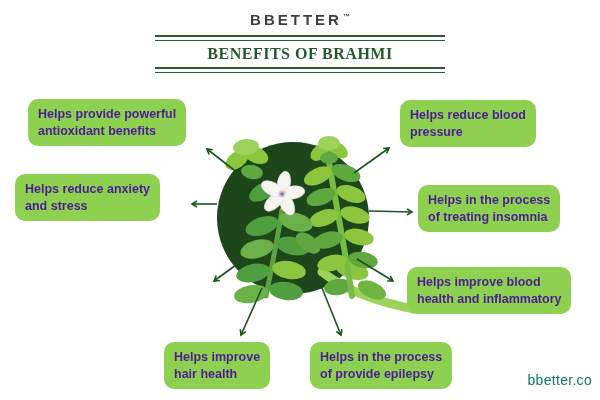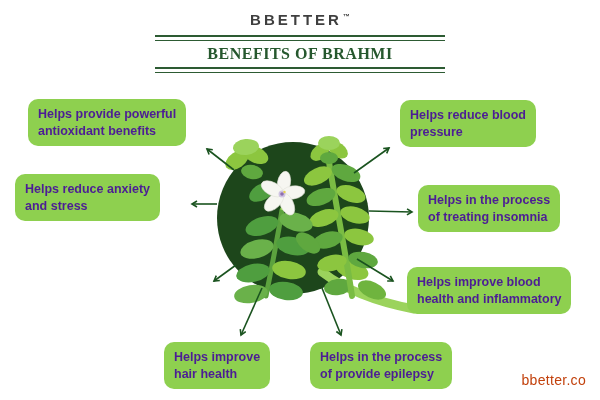--- a/index.html
+++ b/index.html
@@ -29,22 +29,22 @@
   .b-antioxidant{left:28px;top:99px;}
   .b-blood{left:400px;top:100px;}
   .b-anxiety{left:15px;top:174px;}
   .b-insomnia{left:418px;top:185px;}
   .b-antiinflam{left:32px;top:267px;}
   .b-brain{left:407px;top:267px;}
   .b-hair{left:164px;top:342px;}
   .b-epilepsy{left:310px;top:342px;}
   
   .site{
-    position:absolute;right:14px;bottom:12px;font-size:14px;
-    color:#c2410c;letter-spacing:0.3px;font-weight:500;
+    position:absolute;right:8px;bottom:12px;font-size:14px;
+    color:#0f766e;letter-spacing:0.3px;font-weight:500;
   }
   
   .layer{position:absolute;left:0;top:0;}
 </style>
 </head>
 <body>
 
 <div class="stage">
 
   <div class="brand"><span>BBETTER</span><span class="tm">™</span></div>

